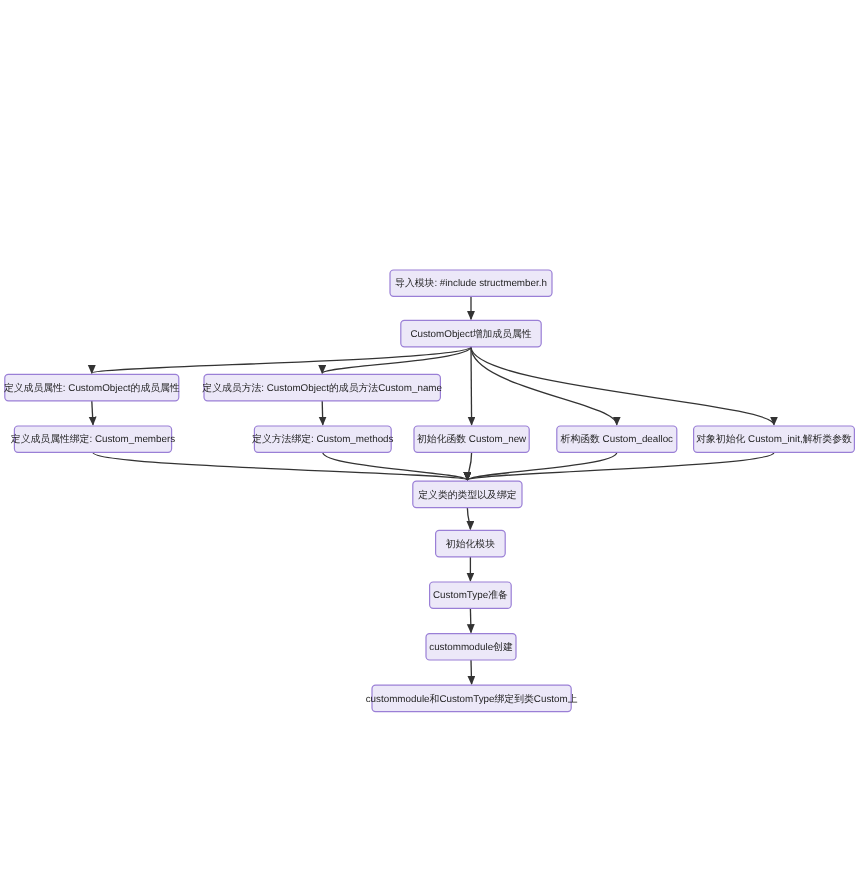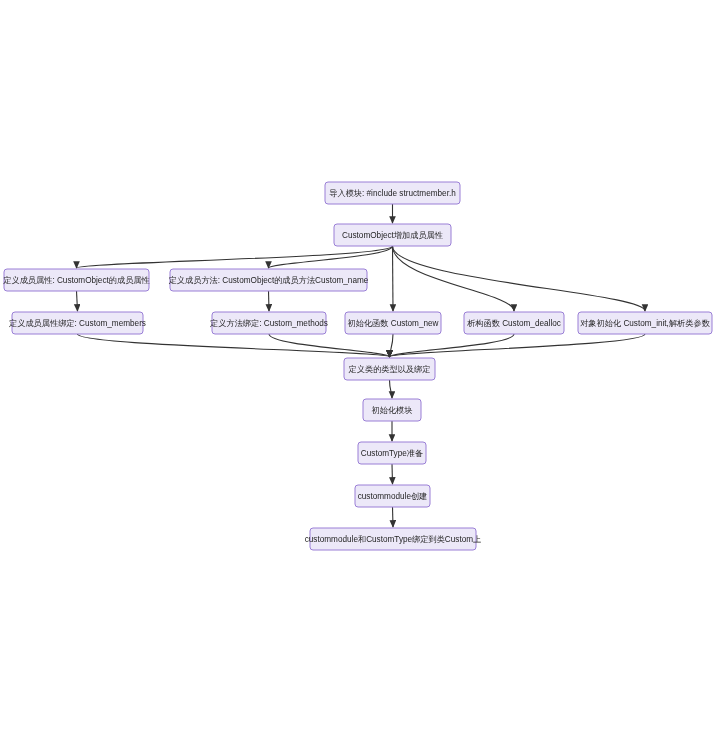--- a/index.html
+++ b/index.html
@@ -11,20 +11,21 @@
     width: 720px;
     height: 734px;
     font-family: "Liberation Sans", "DejaVu Sans", sans-serif;
     overflow: hidden;
   }
   #diagram-root {
     position: relative;
     width: 720px;
     height: 658px;
     background: #ffffff;
+    margin-top: 43px;
   }
   svg.flow {
     position: absolute;
     left: 0;
     top: 0;
     width: 720px;
     height: 734px;
     display: block;
   }
   .node-rect {

